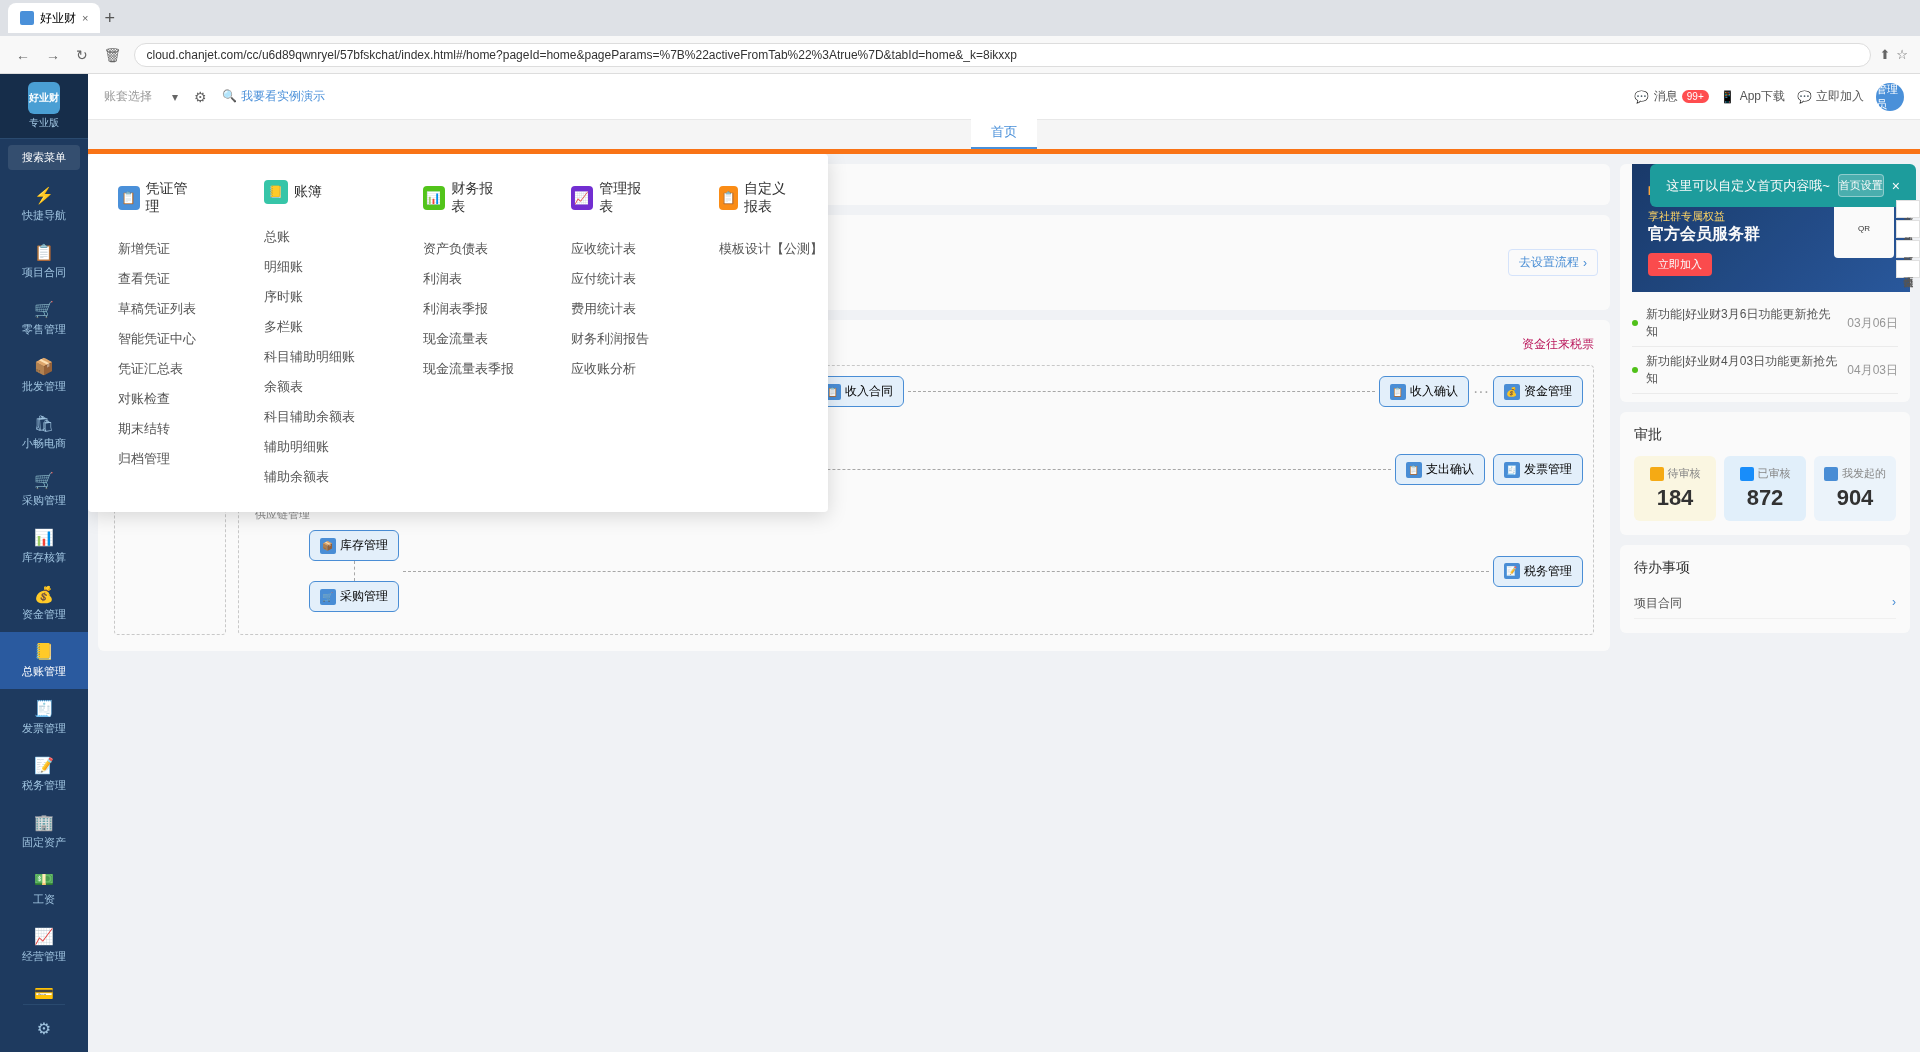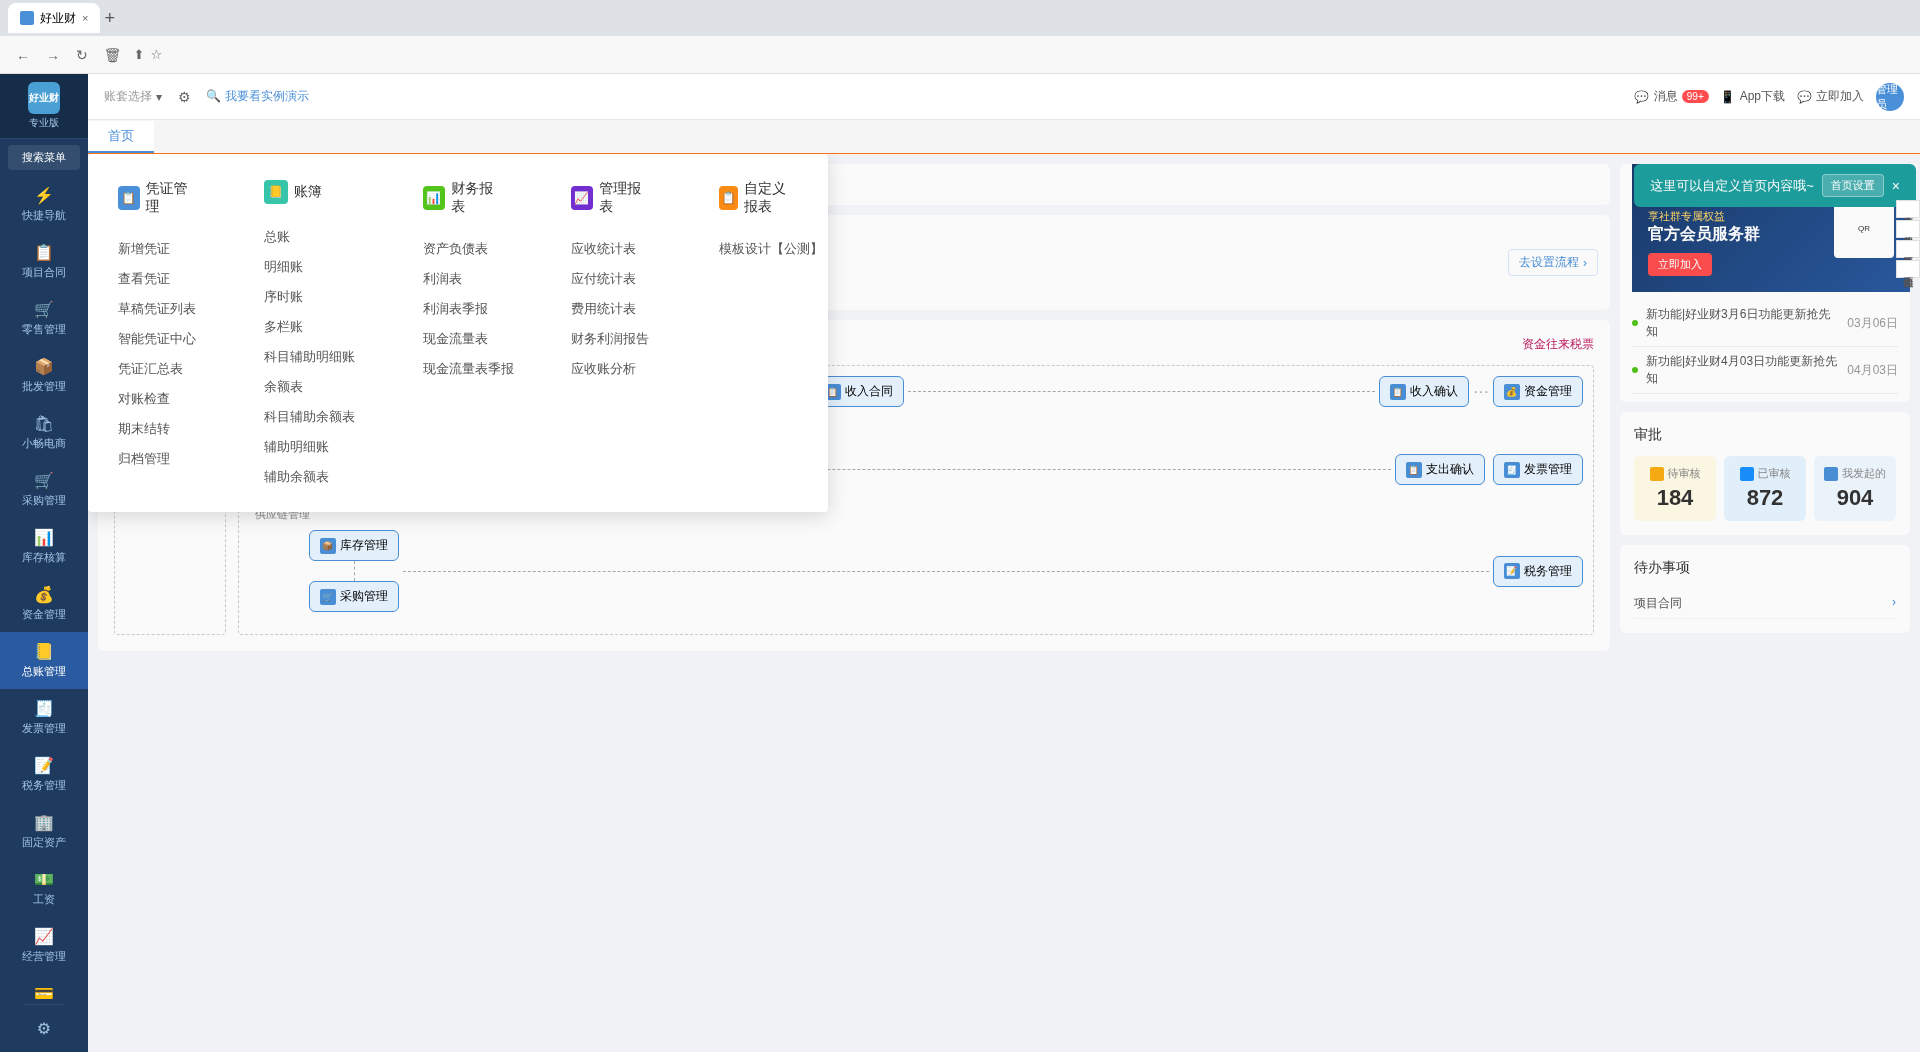--- a/index.html
+++ b/index.html
@@ -34,30 +34,30 @@
     .nav-item.active { background: #2a5a9f; color: white; }
     .nav-icon { font-size: 16px; }
     .sidebar-bottom { padding: 8px; border-top: 1px solid #2a4a6f; }
     .settings-btn { background: none; border: none; color: #a0c4e0; cursor: pointer; font-size: 16px; width: 100%; text-align: center; padding: 6px; }
 
     
     .main-content { flex: 1; display: flex; flex-direction: column; overflow: hidden; }
 
     
     .top-bar { background: white; height: 46px; display: flex; align-items: center; padding: 0 16px; gap: 16px; border-bottom: 1px solid #e8e8e8; }
-    .company-select { display: flex; align-items: center; gap: 4px; font-size: 12px; color: #666; cursor: pointer; text-align: right; }
+    .company-select { display: flex; align-items: center; gap: 20px; font-size: 12px; color: #666; cursor: pointer; text-align: right; }
     .settings-icon { color: #666; cursor: pointer; font-size: 14px; }
     .demo-link { color: #4a90d9; font-size: 12px; cursor: pointer; }
     .top-bar-right { margin-left: auto; display: flex; align-items: center; gap: 12px; }
     .top-icon-btn { display: flex; align-items: center; gap: 4px; font-size: 12px; color: #555; cursor: pointer; }
     .badge { background: #ff4d4f; color: white; border-radius: 10px; padding: 1px 5px; font-size: 10px; }
     .user-avatar { width: 28px; height: 28px; background: #4a90d9; border-radius: 50%; display: flex; align-items: center; justify-content: center; color: white; font-size: 11px; }
 
     
-    .tab-nav { background: #f5f5f5; height: 34px; display: flex; align-items: flex-end; padding: 0 0 0 0; border-bottom: 1px solid #f97316; }
+    .tab-nav { background: #f5f5f5; height: 34px; display: flex; align-items: flex-end; padding: 0 0 0 0; border-bottom: 5px solid #f97316; justify-content: center; }
     .page-tab { padding: 6px 20px; font-size: 13px; cursor: pointer; border-bottom: 2px solid transparent; color: #555; }
     .page-tab.active { background: white; border-bottom: 2px solid #4a90d9; color: #4a90d9; font-weight: 500; }
 
     
     .content-area { flex: 1; display: flex; overflow: hidden; position: relative; }
 
     
     .dropdown-overlay { position: absolute; top: 0; left: 0; right: 0; bottom: 0; z-index: 100; }
     .dropdown-menu { position: absolute; top: 0; left: 0; background: white; box-shadow: 0 4px 20px rgba(0,0,0,0.15); border-radius: 4px; width: 740px; padding: 20px; display: flex; gap: 20px; z-index: 200; }
     .menu-section { flex: 1; }
@@ -125,21 +125,21 @@
     .stat-icon-small { width: 14px; height: 14px; border-radius: 2px; display: inline-block; }
 
     
     .todo-card { background: white; border-radius: 6px; padding: 14px; }
     .todo-item { display: flex; justify-content: space-between; padding: 6px 0; border-bottom: 1px solid #f5f5f5; font-size: 12px; color: #555; }
     .todo-count { color: #4a90d9; font-weight: 500; }
 
     
     .notify-popup { position: absolute; top: 10px; right: 4px; background: #1e9f9f; color: white; border-radius: 6px; padding: 10px 16px; font-size: 13px; display: flex; align-items: center; gap: 8px; z-index: 300; }
     .notify-close { cursor: pointer; font-size: 14px; }
-    .notify-btn { background: rgba(255,255,255,0.2); border: 1px solid rgba(255,255,255,0.4); border-radius: 4px; color: white; padding: 3px 8px; font-size: 11px; cursor: pointer; }
+    .notify-btn { background: rgba(255,255,255,0.2); border: 1px solid rgba(255,255,255,0.4); border-radius: 4px; color: white; padding: 3px 0; font-size: 11px; cursor: pointer; }
 
     
     ::-webkit-scrollbar { width: 4px; }
     ::-webkit-scrollbar-track { background: #f0f0f0; }
     ::-webkit-scrollbar-thumb { background: #ccc; border-radius: 2px; }
 
     
     .right-float-sidebar { position: fixed; right: 0; top: 200px; display: flex; flex-direction: column; gap: 2px; z-index: 50; }
     .float-btn { background: white; border: 1px solid #e0e0e0; padding: 8px 4px; font-size: 10px; text-align: center; cursor: pointer; color: #555; writing-mode: vertical-lr; width: 24px; }
   </style>
@@ -155,20 +155,21 @@
     </div>
     <button class="tab-new">+</button>
   </div>
 </div>
 
 <div class="address-bar">
   <button class="nav-btn">←</button>
   <button class="nav-btn">→</button>
   <button class="nav-btn">↻</button>
   <button class="nav-btn">🗑</button>
+  <input class="address-input" type="text" value="cloud.chanjet.com/cc/u6d89qwnryel/57bfskchat/index.html#/home?pageId=home&amp;pageParams=%7B%22activeFromTab%22%3Atrue%7D&amp;tabId=home&amp;_k=8ikxxp" style="">
   <div class="addr-actions">
     <span>⬆</span>
     <span>☆</span>
   </div>
 </div>
 
 <div class="app-container">
 
   <div class="sidebar">
     <div class="sidebar-logo">

